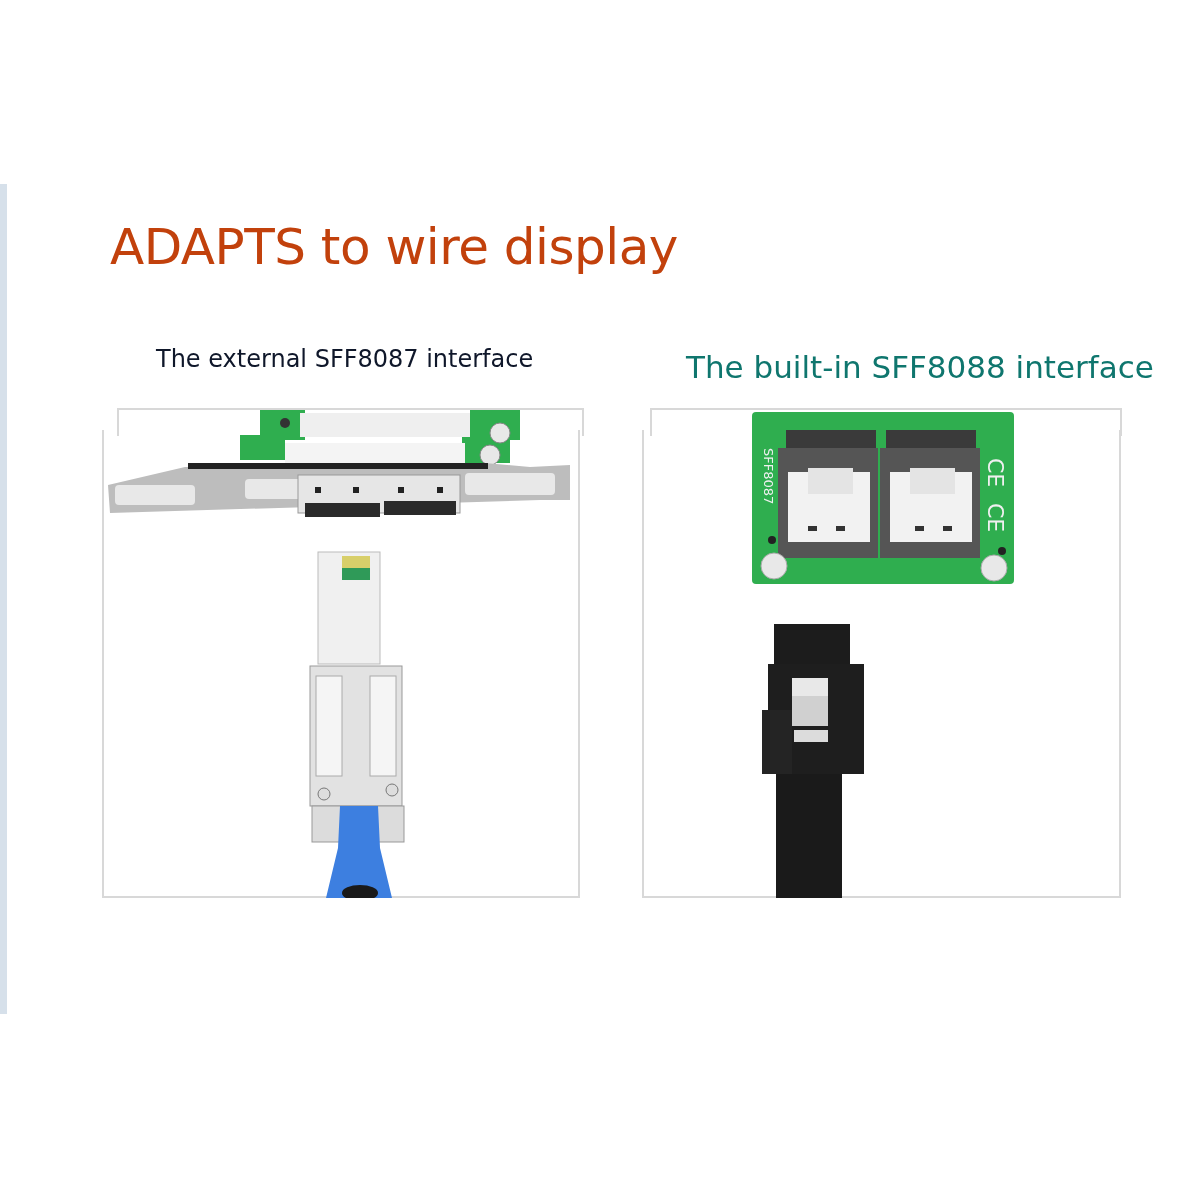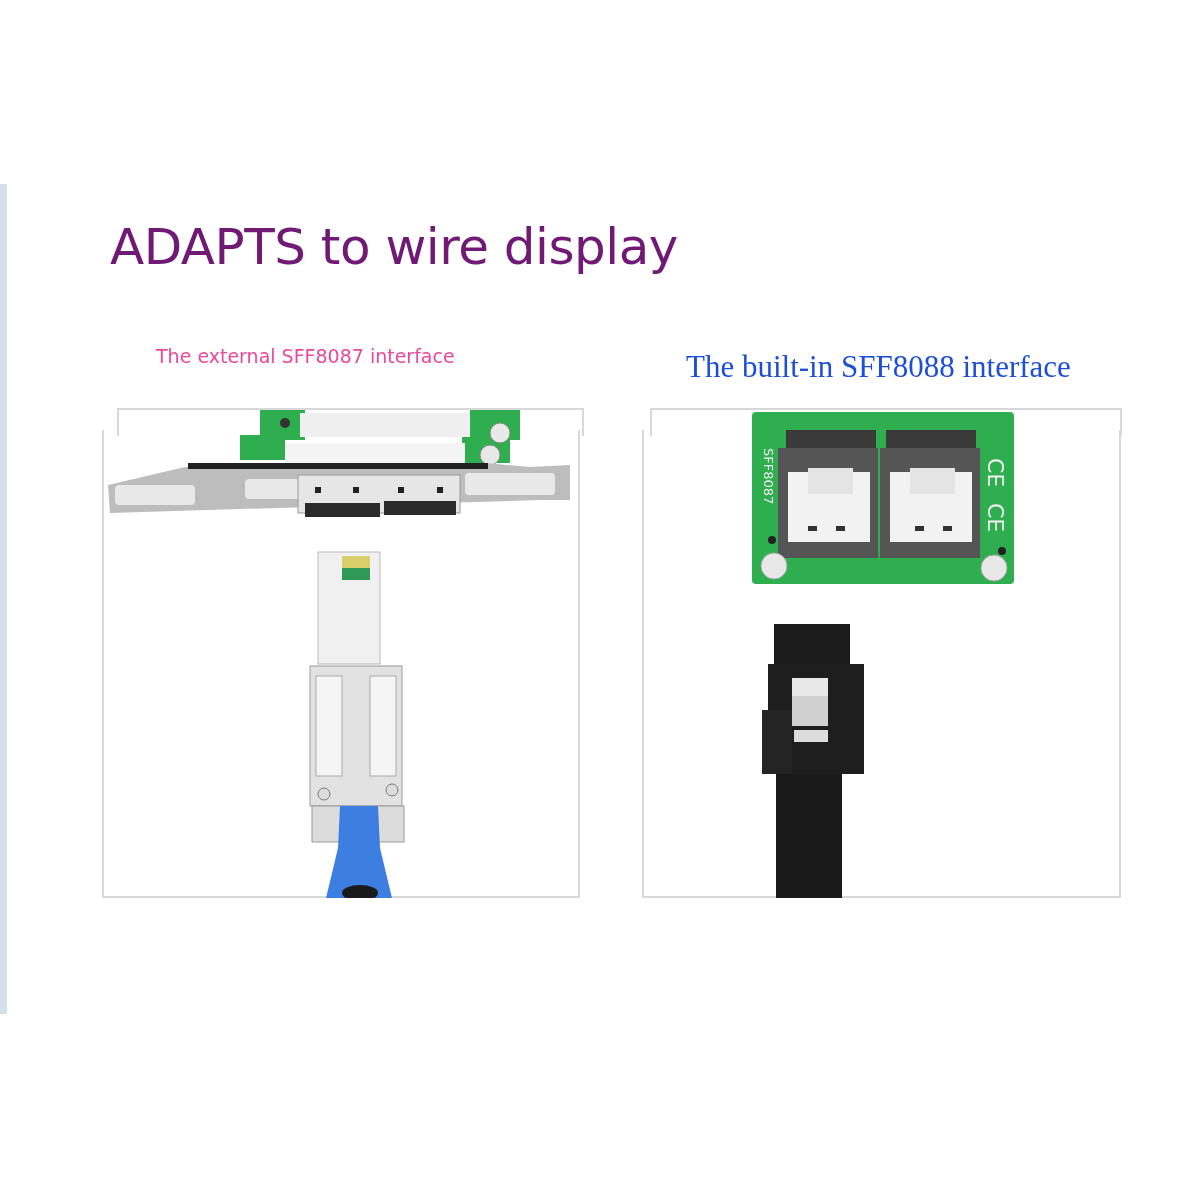--- a/index.html
+++ b/index.html
@@ -1,20 +1,20 @@
 <!DOCTYPE html>
 <html><head>
   <meta charset="utf-8">
   <style>
     html, body { margin: 0; padding: 0; background: #ffffff; }
     body { width: 1200px; height: 1200px; position: relative; overflow: hidden; font-family: "DejaVu Sans", sans-serif; }
     .left-bar { position: absolute; left: 0; top: 184px; width: 7px; height: 830px; background: #d6e0ea; }
-    .title { position: absolute; left: 110px; top: 218px; font-size: 50px; color: #701a75; letter-spacing: -0.5px; white-space: nowrap; }
-    .caption-left { position: absolute; left: 156px; top: 345px; font-size: 19px; color: #ec4899; white-space: nowrap; }
-    .caption-right { position: absolute; left: 686px; top: 345px; font-size: 31px; color: #1d4ed8; line-height: 44px; white-space: nowrap; z-index: 5; font-family: Liberation Serif, serif; }
+    .title { position: absolute; left: 110px; top: 218px; font-size: 50px; color: #c2410c; letter-spacing: -0.5px; white-space: nowrap; }
+    .caption-left { position: absolute; left: 156px; top: 345px; font-size: 24px; color: #0f172a; white-space: nowrap; }
+    .caption-right { position: absolute; left: 686px; top: 345px; font-size: 31px; color: #0f766e; line-height: 44px; white-space: nowrap; z-index: 5; }
     .panel { position: absolute; border: 2px solid #d8d8d8; border-top: none; background: transparent; }
     .panel-left { left: 102px; top: 430px; width: 474px; height: 466px; }
     .panel-right { left: 642px; top: 430px; width: 475px; height: 466px; }
     .bracket { position: absolute; height: 26px; border: 2px solid #d8d8d8; border-bottom: none; }
     .bracket-left { left: 117px; top: 408px; width: 463px; }
     .bracket-right { left: 650px; top: 408px; width: 468px; }
     svg { position: absolute; }
   </style>
 </head>
 <body>

